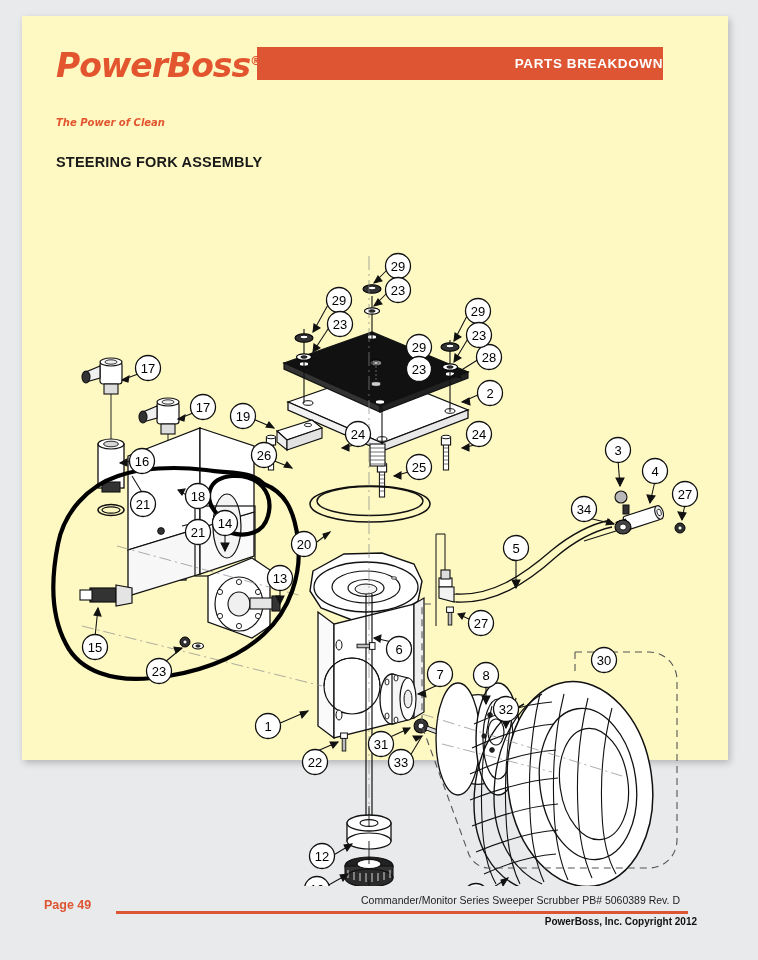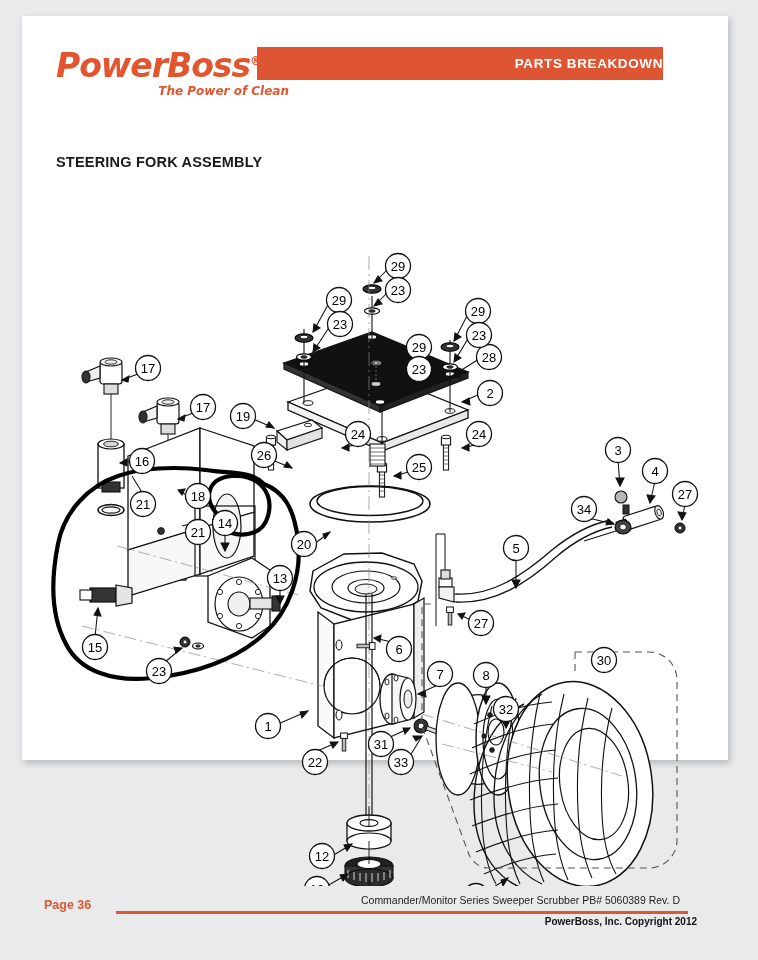--- a/index.html
+++ b/index.html
@@ -14,21 +14,21 @@
     height: 960px;
     background: #e9eaec;
     overflow: hidden;
   }
   #sheet {
     position: absolute;
     left: 22px;
     top: 16px;
     width: 706px;
     height: 744px;
-    background: #ffffff;
+    background: #fef9c3;
     box-shadow: 2px 3px 7px rgba(0,0,0,0.22);
     text-decoration: underline;
   }
 
   
   #logo-block {
     position: absolute;
     left: 34px;
     top: 28px;
     width: 235px;
@@ -46,26 +46,26 @@
   }
   #logo-reg {
     font-size: 12px;
     vertical-align: super;
     font-style: normal;
   }
   #logo-tag {
     font-family: "DejaVu Sans", sans-serif;
     font-weight: bold;
     font-style: italic;
-    font-size: 12px;
+    font-size: 10px;
     color: #e2552f;
-    text-align: right;
     line-height: 16px;
     white-space: nowrap;
     padding-right: 2px;
+    margin-top: 32px;
   }
   #parts-banner {
     position: absolute;
     left: 235px;
     top: 31px;
     width: 406px;
     height: 33px;
     background: #dd5532;
     color: #ffffff;
     font-size: 13.5px;
@@ -820,20 +820,20 @@
             </g>
             <g>
               <circle cx="297" cy="798" r="12.5" fill="#ffffff" stroke="#111111" stroke-width="1.3"></circle>
               <text x="297" y="798.5" class="cal-txt">11</text>
             </g>
           </g>
       </svg>
     </div>
 
     <div id="footer">
-      <div id="page-num">Page  36</div>
+      <div id="page-num">Page  49</div>
       <div id="footer-rule"></div>
       <div id="footer-line1">Commander/Monitor Series Sweeper Scrubber PB# 5060389 Rev. D</div>
       <div id="footer-line2">PowerBoss, Inc. Copyright 2012</div>
     </div>
 
   </div>
 </div>
 
 </body></html>

